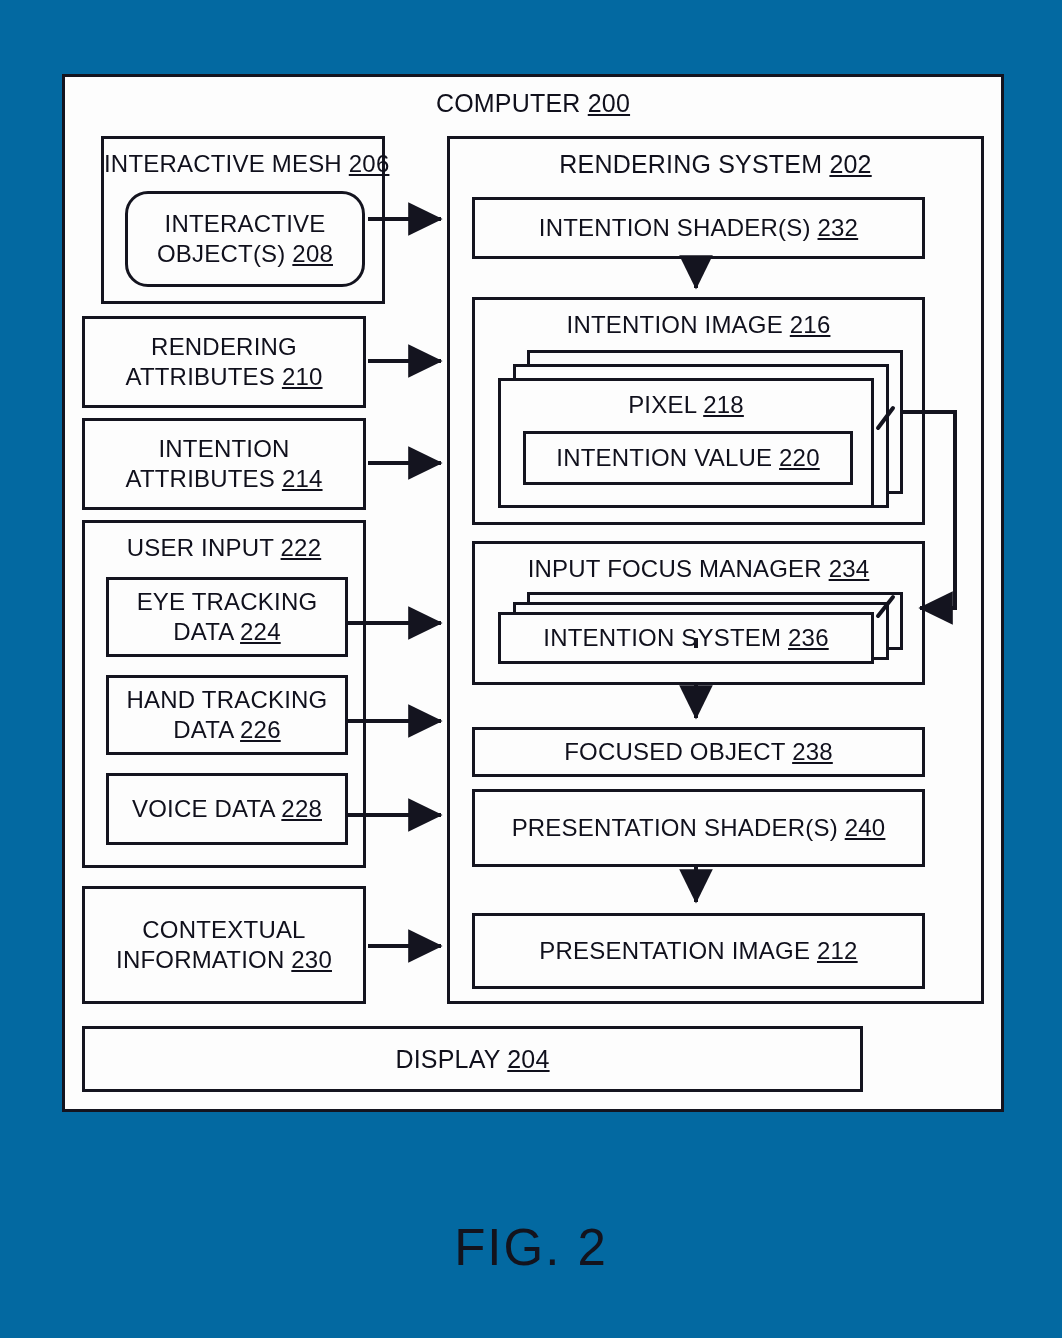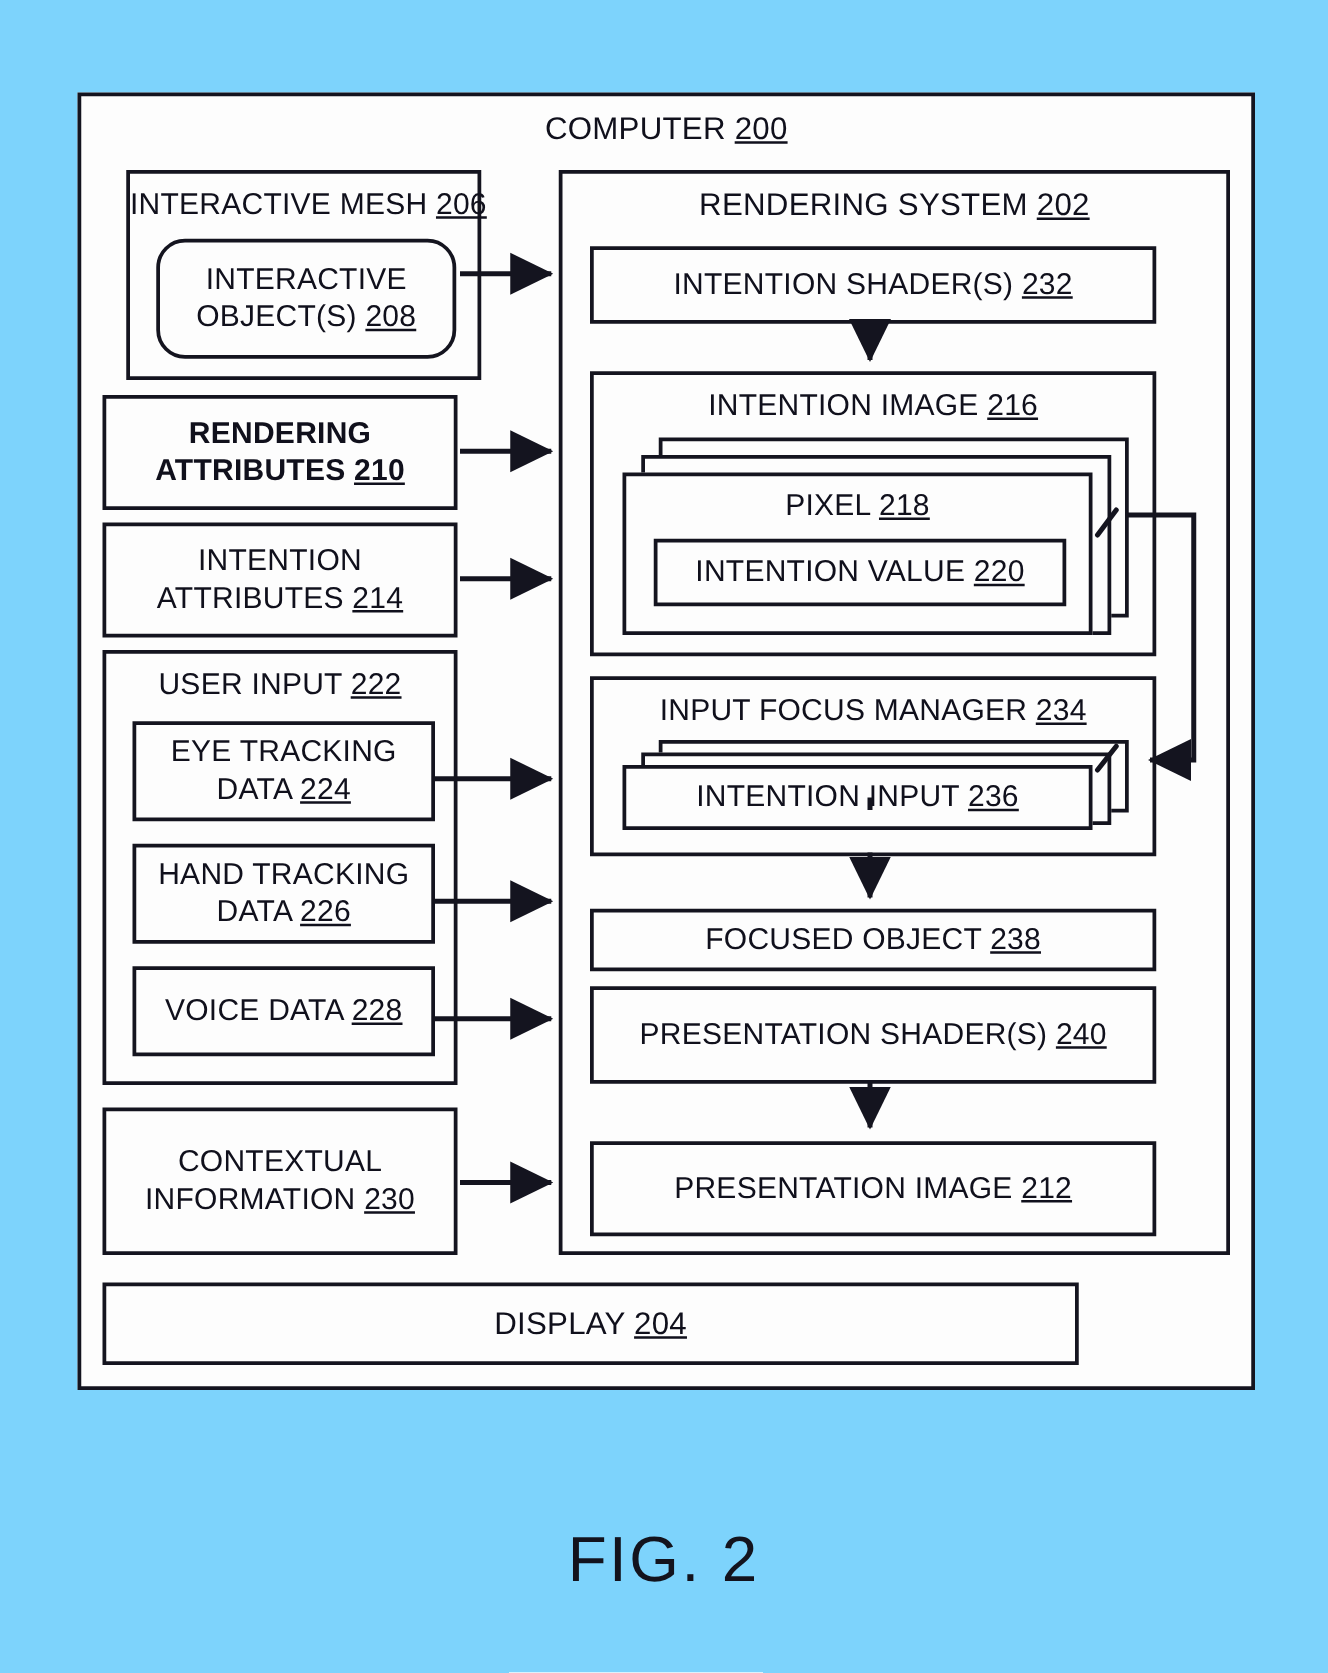--- a/index.html
+++ b/index.html
@@ -9,21 +9,21 @@
     background: #fdfdfd;
   }
   body {
     font-family: "Liberation Sans", sans-serif;
     color: #10101c;
   }
   #page {
     position: relative;
     width: 1062px;
     height: 1338px;
-    background: #7dd3fc;
+    background: #0369a1;
     overflow: hidden;
   }
 
   
   .box {
     position: absolute;
     box-sizing: border-box;
     border: 3px solid #14141f;
     background: #fdfdfd;
     display: flex;
@@ -105,21 +105,21 @@
     <div class="title" style="top:10px;">
       <span>INTERACTIVE MESH</span>
       <span class="ref">206</span>
     </div>
     <div class="box fs-sub" style="left:21px; top:52px; width:240px; height:96px;border-radius:23px;">
       <span class="lbl"><span>INTERACTIVE
 OBJECT(S)</span> <span class="ref">208</span></span>
     </div>
   </div>
 
-  <div class="box fs-item" style="left:82px; top:316px; width:284px; height:92px;font-weight:bold;">
+  <div class="box fs-item" style="left:82px; top:316px; width:284px; height:92px;">
     <span class="lbl"><span>RENDERING
 ATTRIBUTES</span> <span class="ref">210</span></span>
   </div>
 
   <div class="box fs-item" style="left:82px; top:418px; width:284px; height:92px;">
     <span class="lbl"><span>INTENTION
 ATTRIBUTES</span> <span class="ref">214</span></span>
   </div>
 
   <div class="box titled fs-item" style="left:82px; top:520px; width:284px; height:348px;">
@@ -182,21 +182,21 @@
       <div class="title" style="top:10px;">
         <span>INPUT FOCUS MANAGER</span>
         <span class="ref">234</span>
       </div>
 
       <div class="stack-layer" style="left:52px; top:48px; width:376px; height:58px;"></div>
 
       <div class="stack-layer" style="left:38px; top:58px; width:376px; height:58px;"></div>
 
       <div class="box fs-item" style="left:23px; top:68px; width:376px; height:52px;">
-        <span class="lbl"><span>INTENTION INPUT</span> <span class="ref">236</span></span>
+        <span class="lbl"><span>INTENTION SYSTEM</span> <span class="ref">236</span></span>
       </div>
     </div>
 
     <div class="box fs-item" style="left:22px; top:588px; width:453px; height:50px;">
       <span class="lbl"><span>FOCUSED OBJECT</span> <span class="ref">238</span></span>
     </div>
 
     <div class="box fs-item" style="left:22px; top:650px; width:453px; height:78px;">
       <span class="lbl"><span>PRESENTATION SHADER(S)</span> <span class="ref">240</span></span>
     </div>

